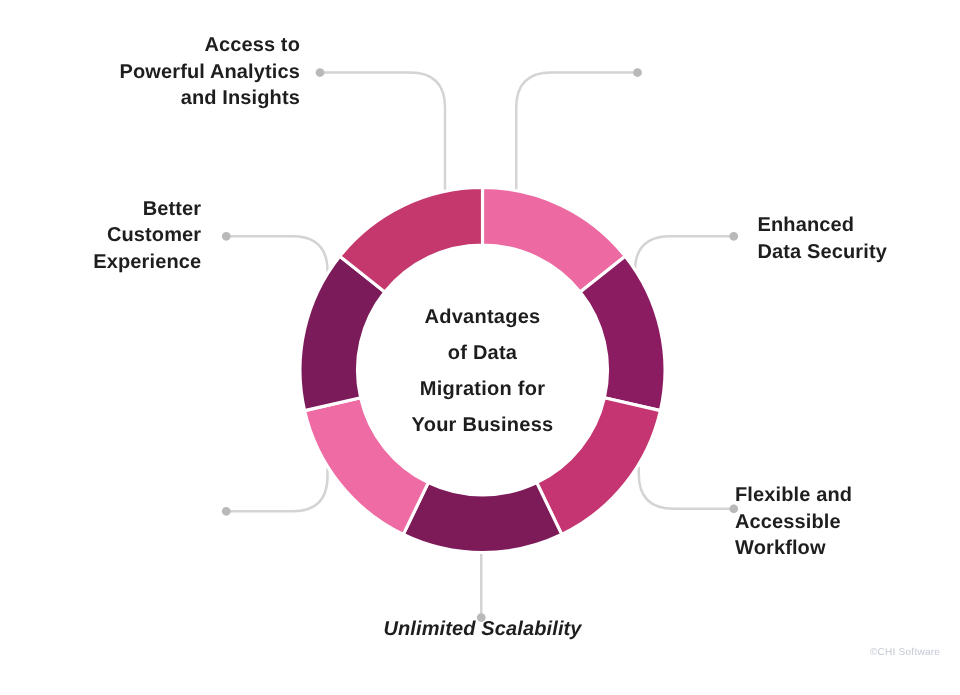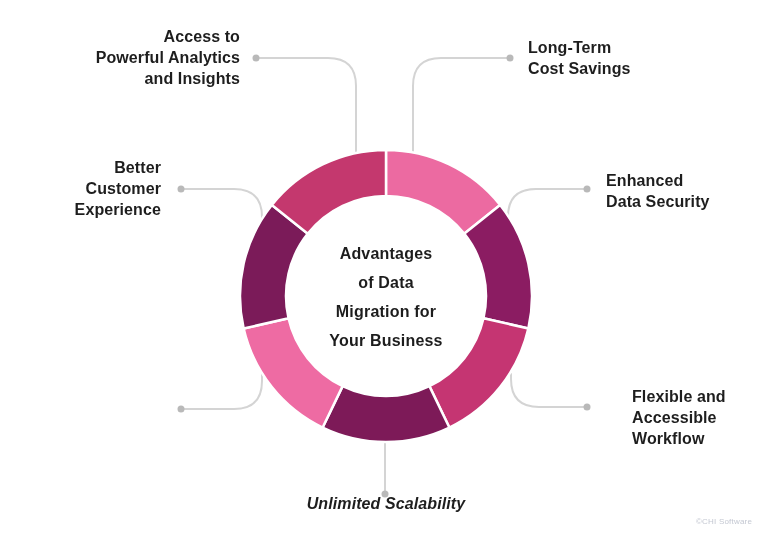--- a/index.html
+++ b/index.html
@@ -31,21 +31,21 @@
     line-height: 21px;
     color: #1e1e1e;
     letter-spacing: 0.1px;
   }
   .align-right { text-align: right; }
   .align-left  { text-align: left; }
   .align-center{ text-align: center; }
   .label-top-left     { right: 528px; top: 26px; }
   .label-top-right    { left: 528px;  top: 37px; }
   .label-right        { left: 606px;  top: 170px; }
-  .label-bottom-right { left: 632px;  top: 386px; }
+  .label-bottom-right { left: 588px;  top: 386px; }
   .label-bottom       { left: 236px;  top: 493px; width: 300px; font-style: italic; }
   .label-bottom-left  { right: 606px; top: 377px; }
   .label-left         { right: 607px; top: 157px; }
   .center-title {
     position: absolute;
     left: 276px; top: 239px;
     width: 220px;
     text-align: center;
     white-space: pre-line;
     font-size: 16px;
@@ -96,22 +96,20 @@
         <path d="M 243.66 328.49 A 146 146 0 0 1 271.85 204.97 L 307.82 233.65 A 100 100 0 0 0 288.51 318.25 Z" fill="#7B1B59" stroke="#ffffff" stroke-width="2.5" stroke-linejoin="round"></path>
         <path d="M 271.85 204.97 A 146 146 0 0 1 386.00 150.00 L 386.00 196.00 A 100 100 0 0 0 307.82 233.65 Z" fill="#C4386E" stroke="#ffffff" stroke-width="2.5" stroke-linejoin="round"></path>
       </g>
   </svg>
 
   <div class="center-title">Advantages
 of Data
 Migration for
 Your Business</div>
 
-  <div class="seg-label align-left  label-top-right">Long-Term
-Cost Savings</div>
   <div class="seg-label align-left  label-right">Enhanced
 Data Security</div>
   <div class="seg-label align-left  label-bottom-right">Flexible and
 Accessible
 Workflow</div>
   <div class="seg-label align-center label-bottom">Unlimited Scalability</div>
   <div class="seg-label align-right label-left">Better
 Customer
 Experience</div>
   <div class="seg-label align-right label-top-left">Access to

